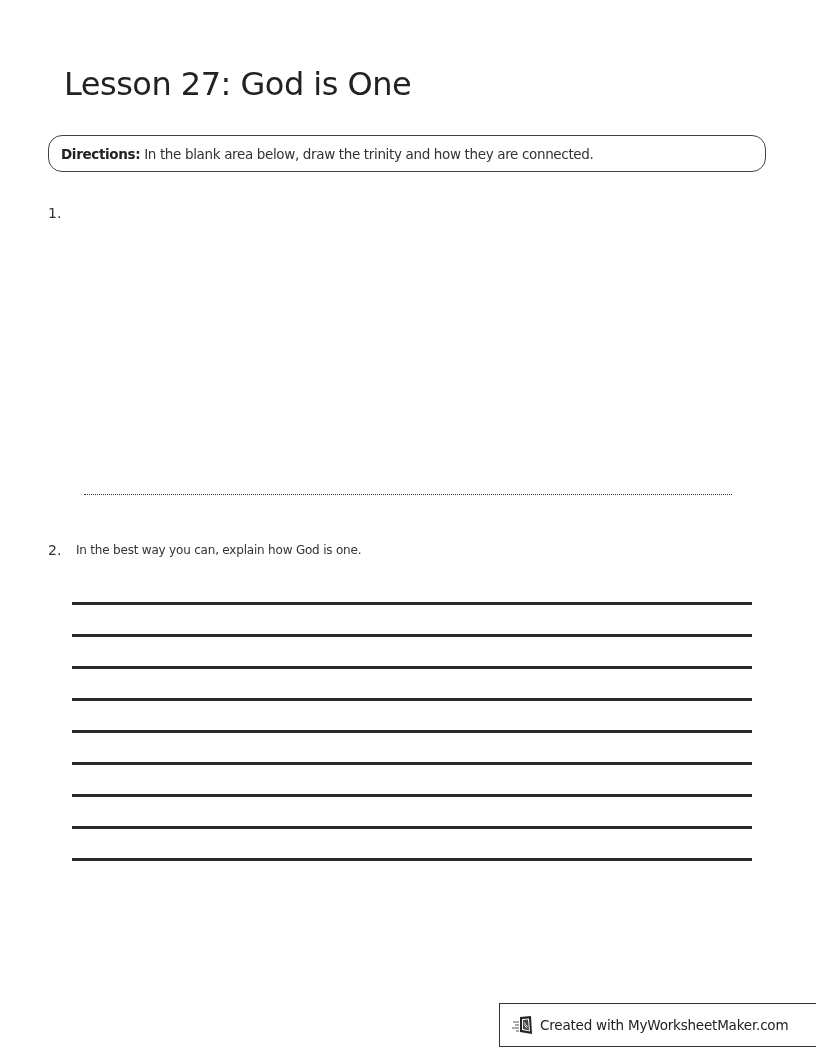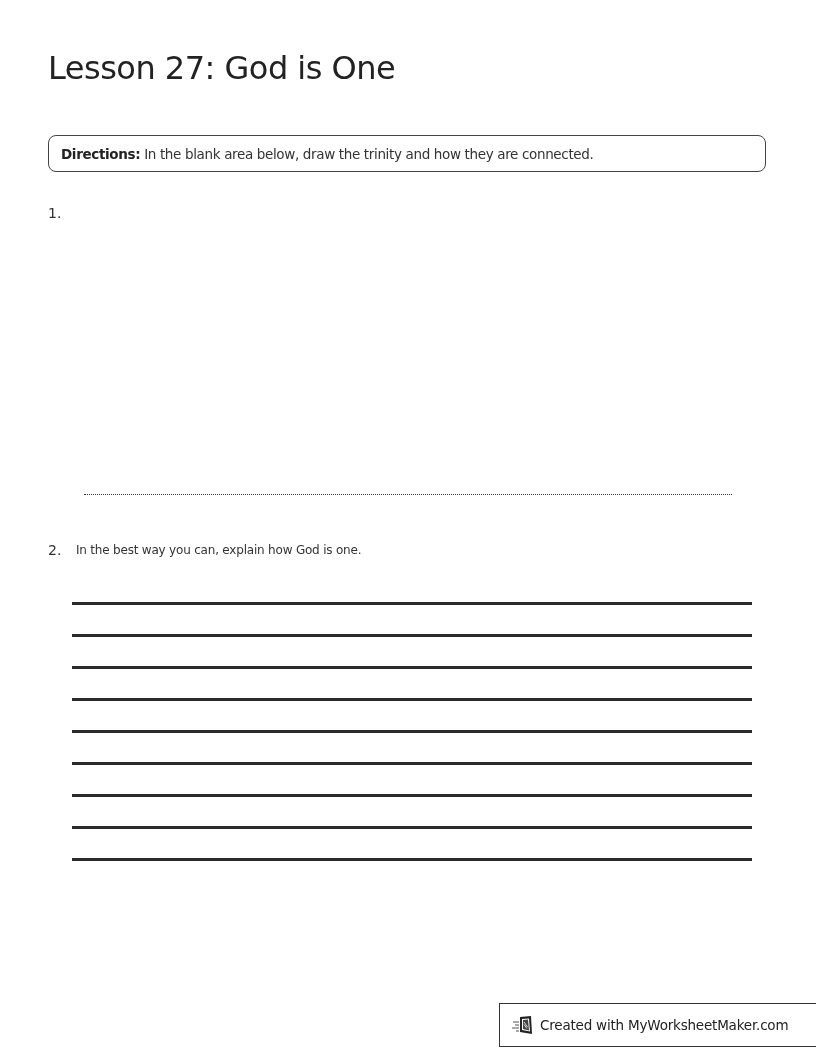--- a/index.html
+++ b/index.html
@@ -12,36 +12,36 @@
       height: 1056px;
       position: relative;
       overflow: hidden;
       font-family: "DejaVu Sans", "Liberation Sans", sans-serif;
       color: #222222;
     }
     .title {
       position: absolute;
       left: 48px;
       top: 48px;
-      margin: 0;
+      margin: 16px;
       font-size: 32px;
       font-weight: normal;
       letter-spacing: -0.5px;
       color: #222222;
       line-height: 40px;
     }
     .directions {
       position: absolute;
       left: 48px;
       top: 135px;
       width: 718px;
       height: 37px;
       box-sizing: border-box;
       border: 1px solid #444444;
-      border-radius: 8px;
+      border-radius: 14px;
       padding: 0 12px;
       font-size: 13.5px;
       line-height: 37px;
       color: #333333;
       letter-spacing: -0.35px;
       white-space: nowrap;
     }
     .directions b {
       font-weight: bold;
       color: #222222;

